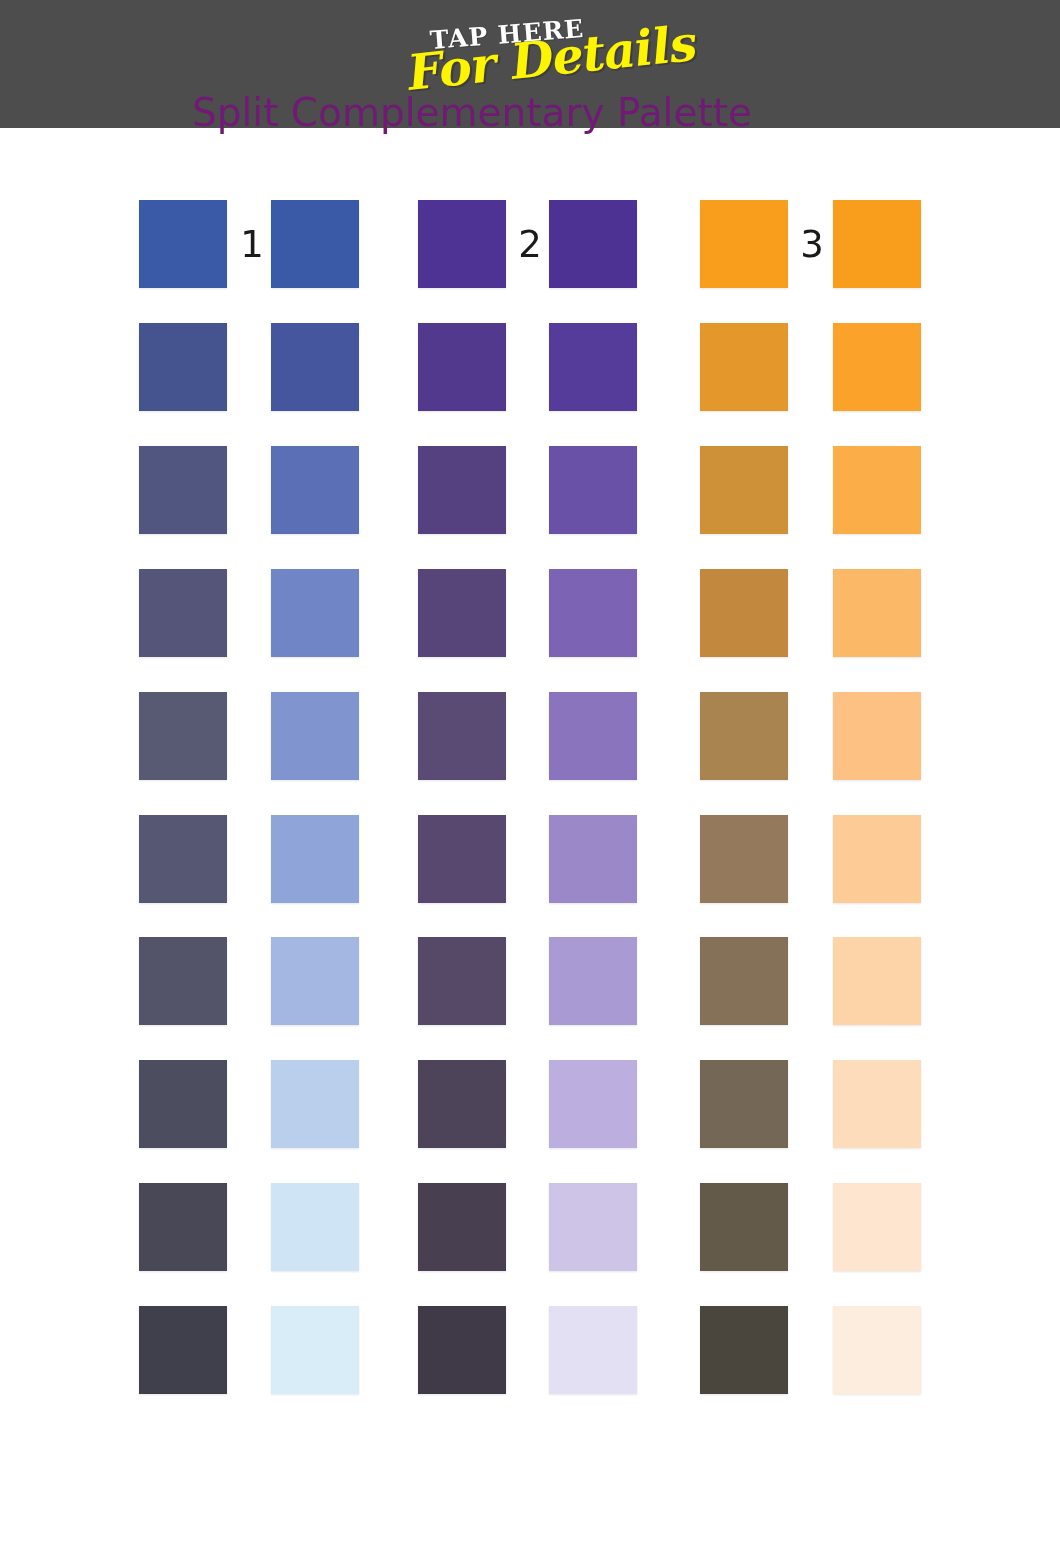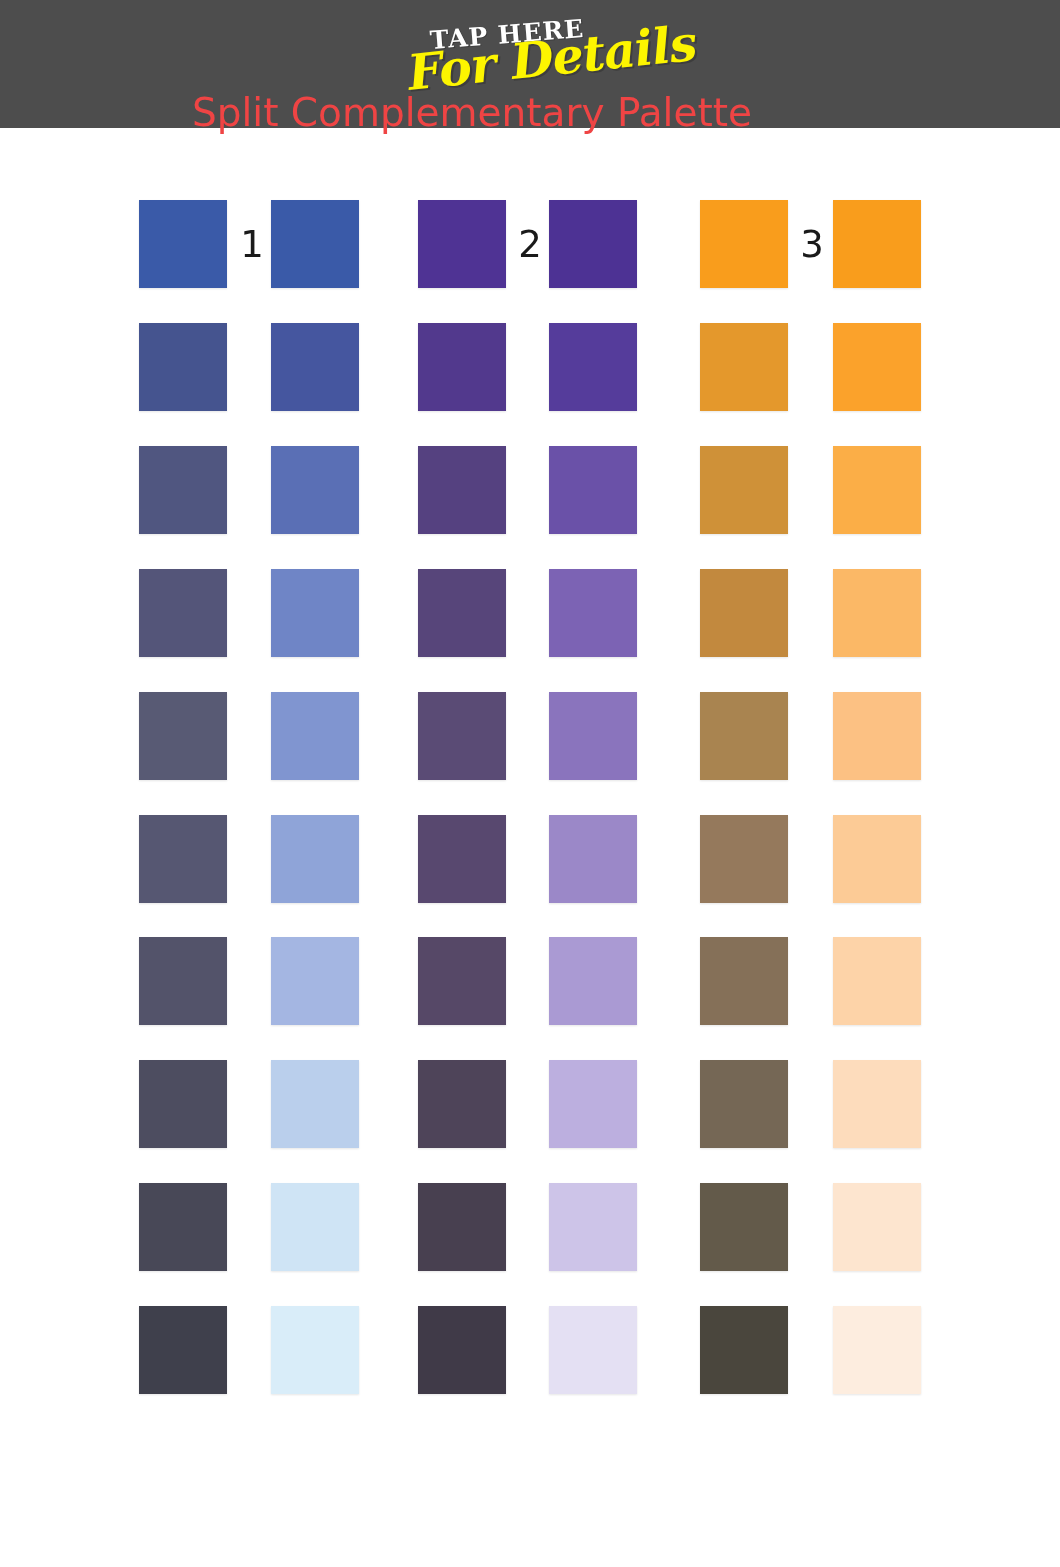--- a/index.html
+++ b/index.html
@@ -68,21 +68,21 @@
 
   #page-title {
     position: absolute;
     left: 0;
     top: 90px;
     width: 944px;
     text-align: center;
     font-family: "DejaVu Sans", sans-serif;
     font-weight: 400;
     font-size: 39px;
-    color: #ef4444;
+    color: #701a75;
     letter-spacing: 0px;
     white-space: nowrap;
   }
 
   
   #palette-grid {
     position: absolute;
     left: 0;
     top: 0;
     width: 1060px;

